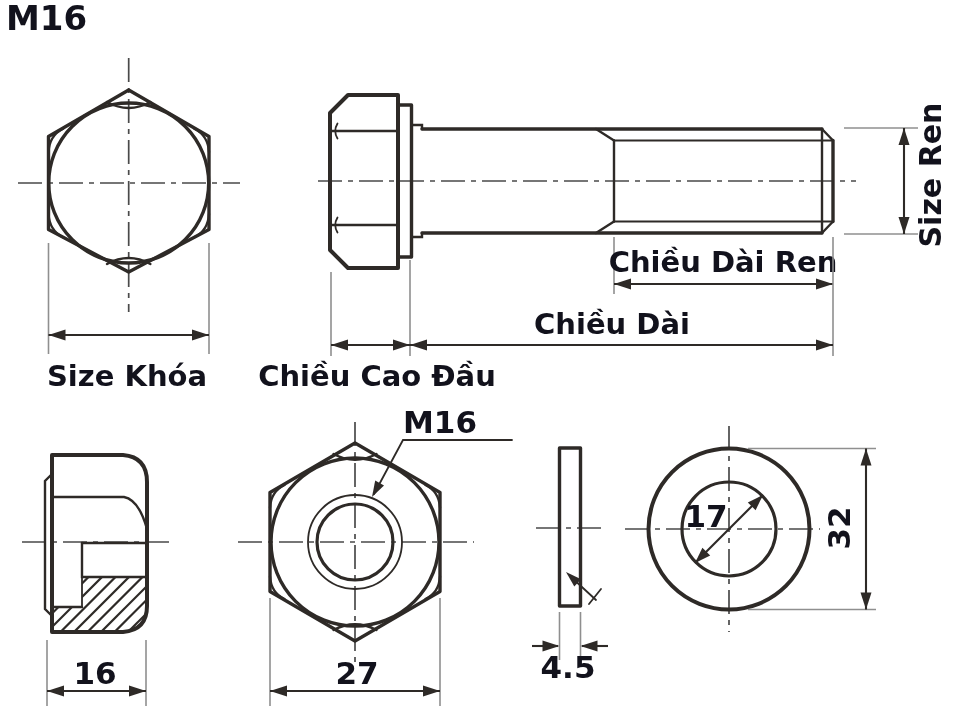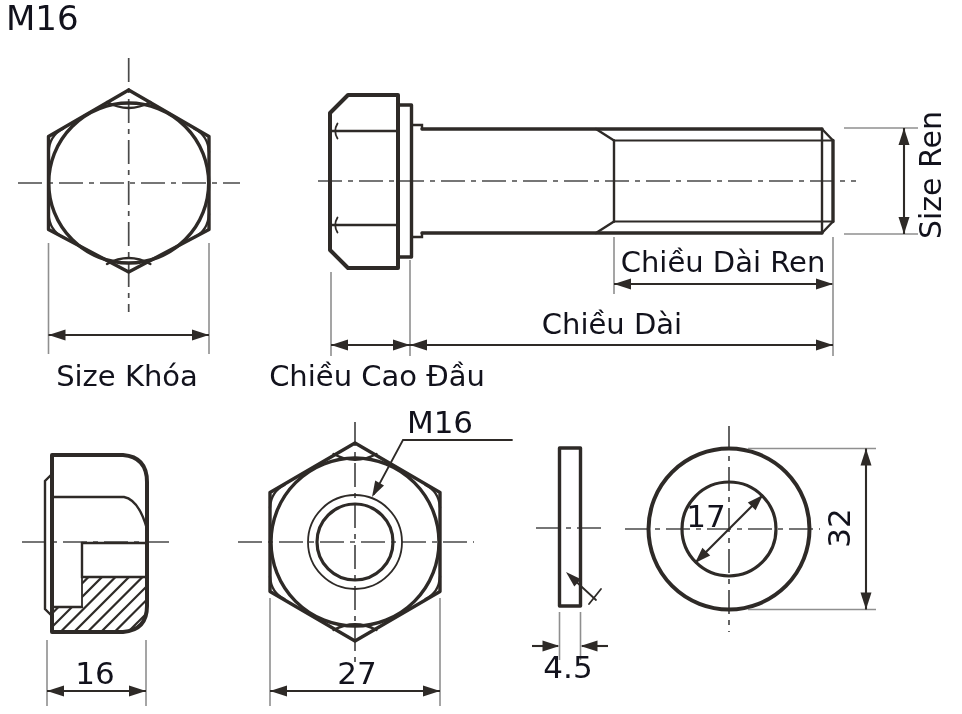--- a/index.html
+++ b/index.html
@@ -4,21 +4,21 @@
 <style>
   :root{
     --line:#2e2a27;
     --extension:#8f8f8f;
     --centerline:#4a4a4a;
     --text:#12121c;
     --background:#ffffff;
   }
   html,body{margin:0;padding:0;background:var(--background);}
   .stage{position:relative;width:962px;height:714px;background:var(--background);
-         font-family:"DejaVu Sans", sans-serif;}
+         font-family:"DejaVu Sans", sans-serif;font-weight:bold;}
   svg{display:block}
   .outline{fill:none;stroke:var(--line);stroke-width:4;stroke-linejoin:round;stroke-linecap:round}
   .med{fill:none;stroke:var(--line);stroke-width:3.4;stroke-linejoin:round;stroke-linecap:round}
   .mid{fill:none;stroke:var(--line);stroke-width:2.4;stroke-linecap:round}
   .thin{fill:none;stroke:var(--line);stroke-width:1.8;stroke-linecap:round}
   .hatchline{fill:none;stroke:var(--line);stroke-width:2.2}
   .cl{fill:none;stroke:var(--centerline);stroke-width:1.7;stroke-dasharray:24 6 5 6}
   .ext{fill:none;stroke:var(--extension);stroke-width:1.6}
   .dim{fill:none;stroke:var(--line);stroke-width:2.1}
   .ah{fill:var(--line);stroke:none}

